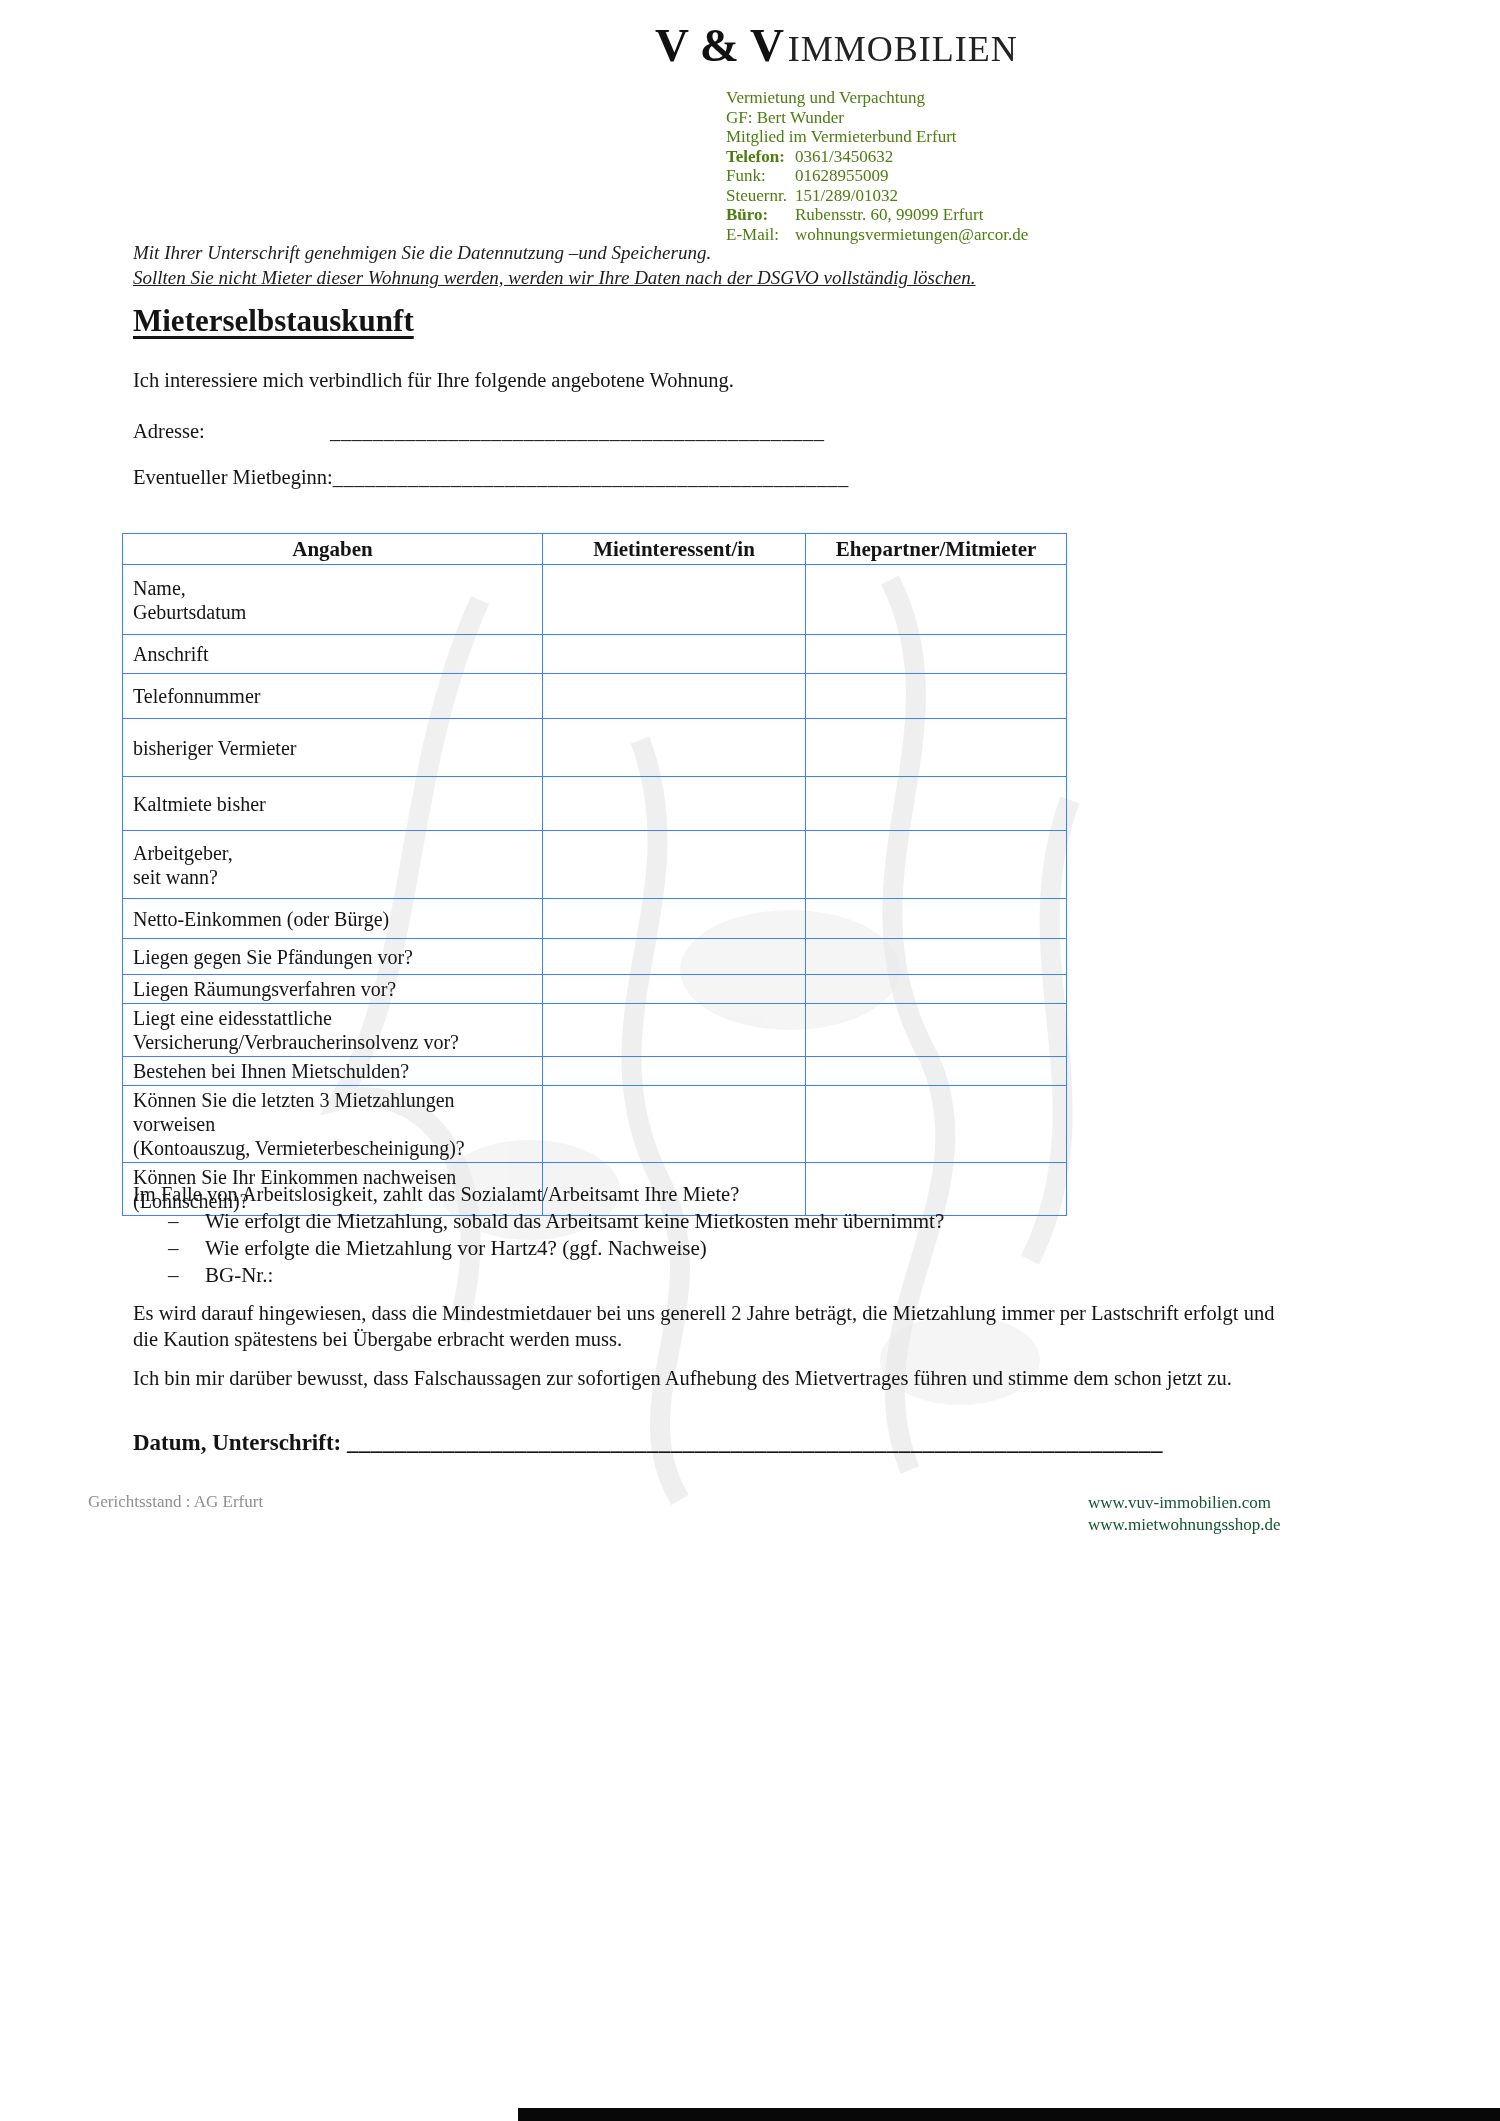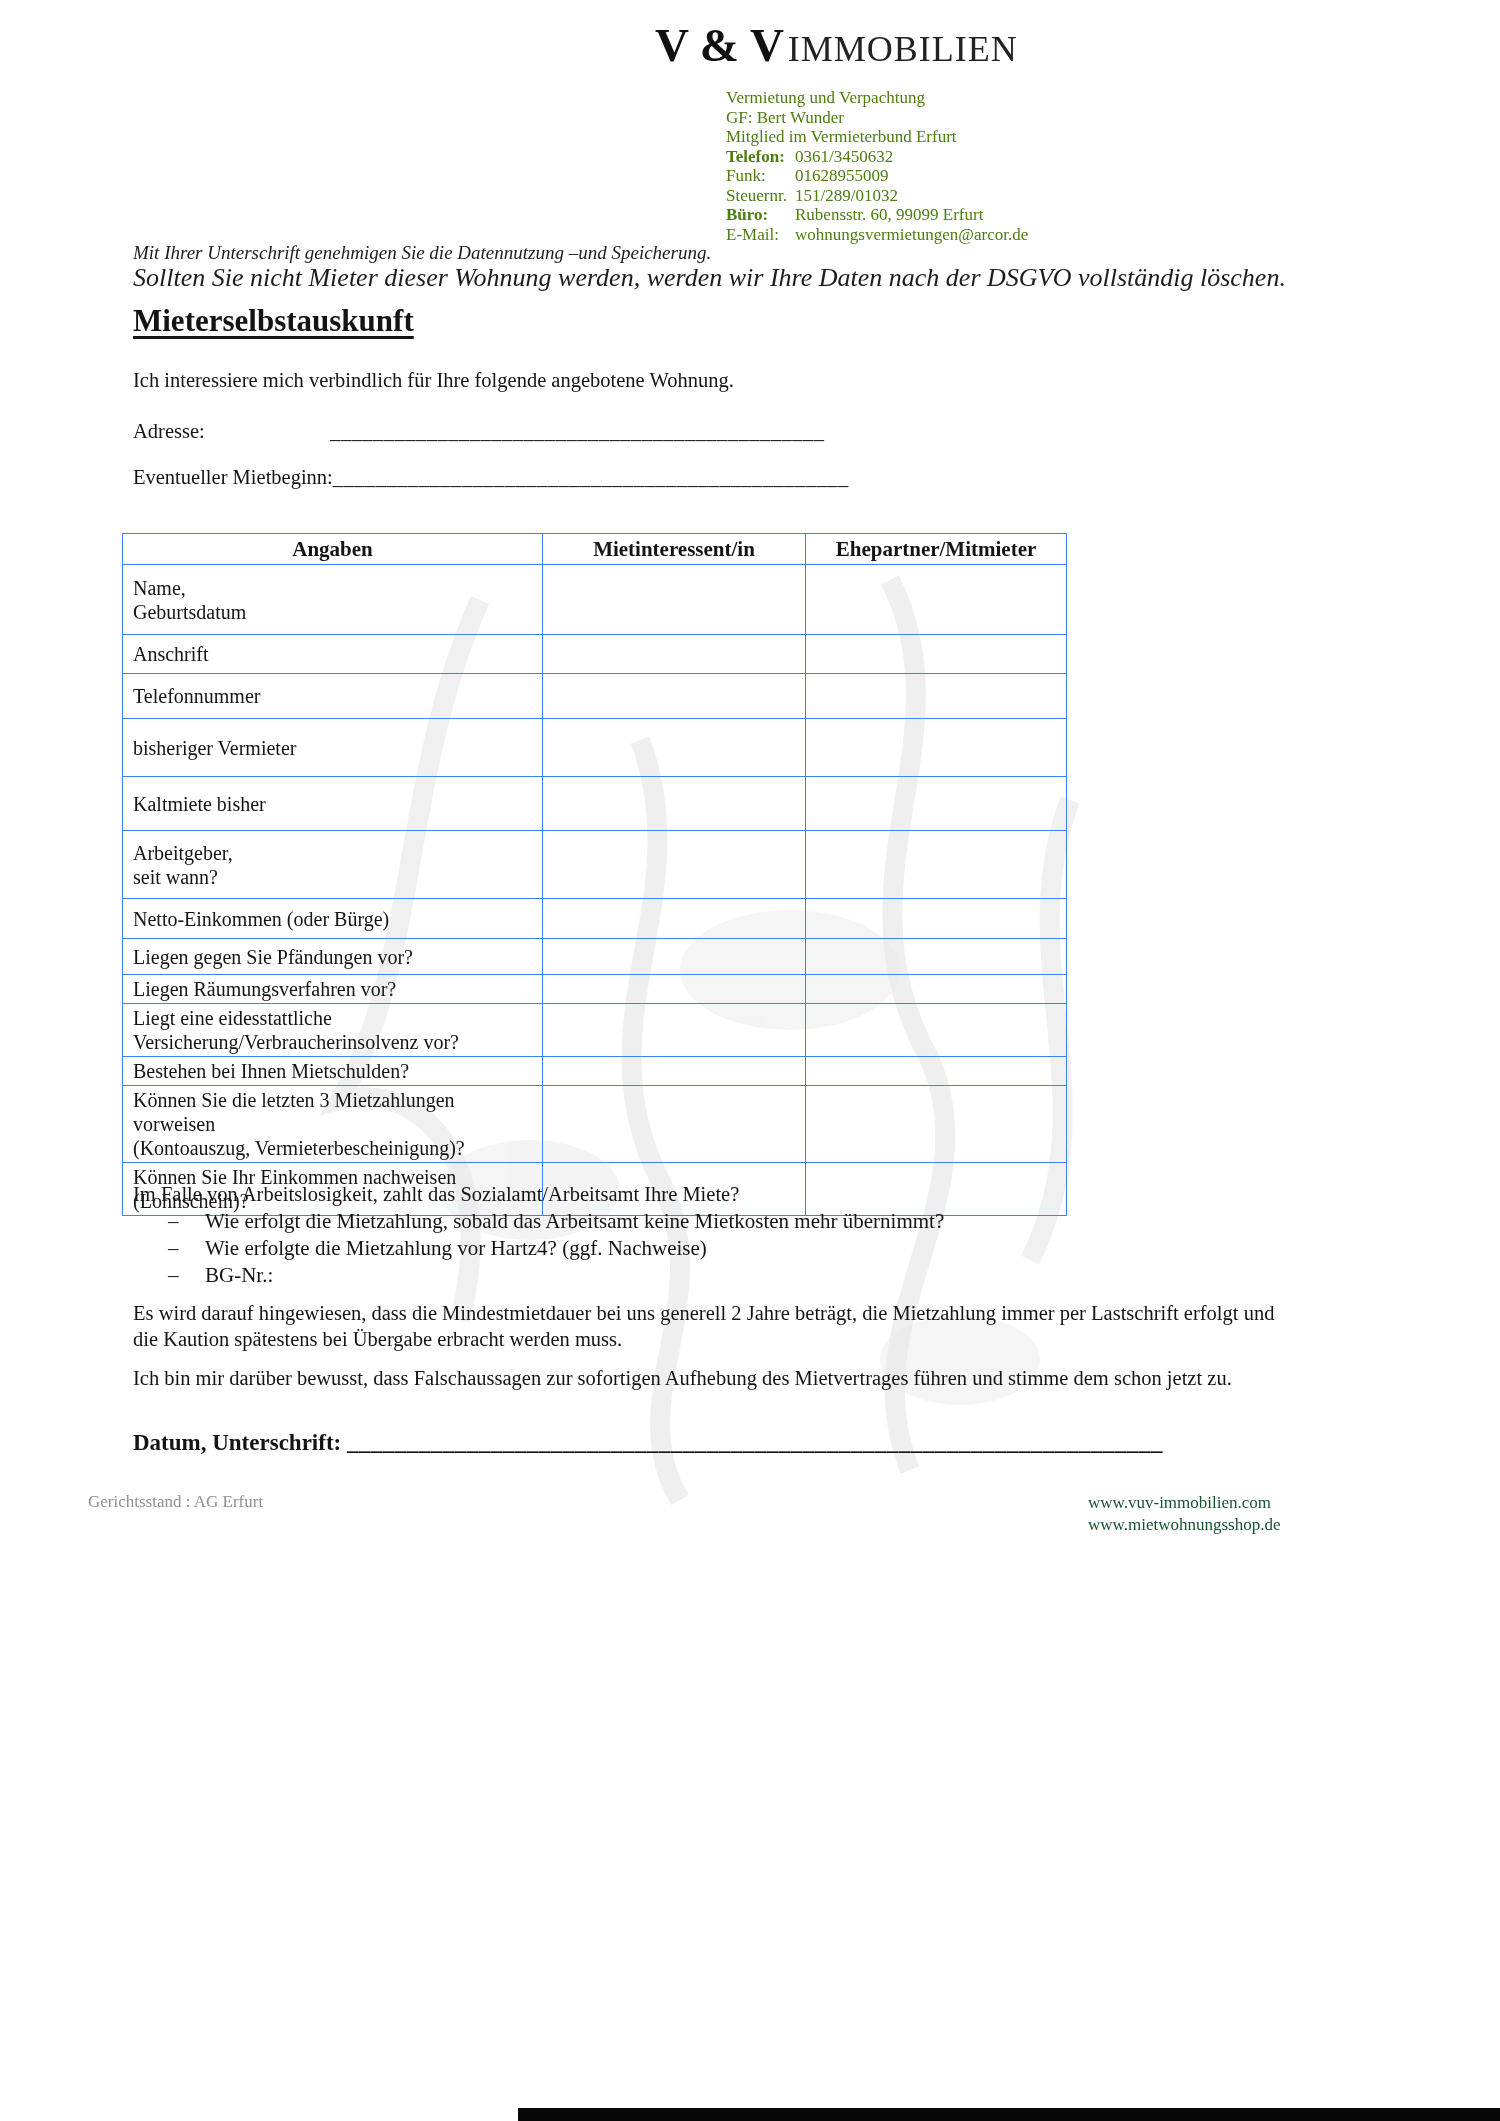--- a/index.html
+++ b/index.html
@@ -17,21 +17,21 @@
   .brand-light { font-size:36px; color:#222; letter-spacing:1px; }
 
   
   .contact { position:absolute; left:726px; top:88px; font-size:17px; line-height:19.5px; color:#4d7c0f; }
   .cl { display:inline-block; width:69px; }
   .b { font-weight:bold; }
 
   
   .notice { position:absolute; left:133px; top:241px; font-style:italic; color:#1c1c1c; }
   .n1 { font-size:19px; line-height:24px; }
-  .n2 { font-size:26px; line-height:26px; }
+  .n2 { font-size:19px; line-height:26px;text-decoration:underline; }
 
   .title { position:absolute; left:133px; top:303px; font-size:31px; font-weight:bold;
            text-decoration:underline; text-decoration-thickness:2.5px; text-underline-offset:5px; }
 
   .intro { position:absolute; left:133px; top:369px; font-size:20.5px; }
 
   .field { position:absolute; left:133px; font-size:20.5px; white-space:nowrap; }
   .adresse { top:420px; }
   .mietbeginn { top:466px; }
   .adresse-label { display:inline-block; width:197px; }

